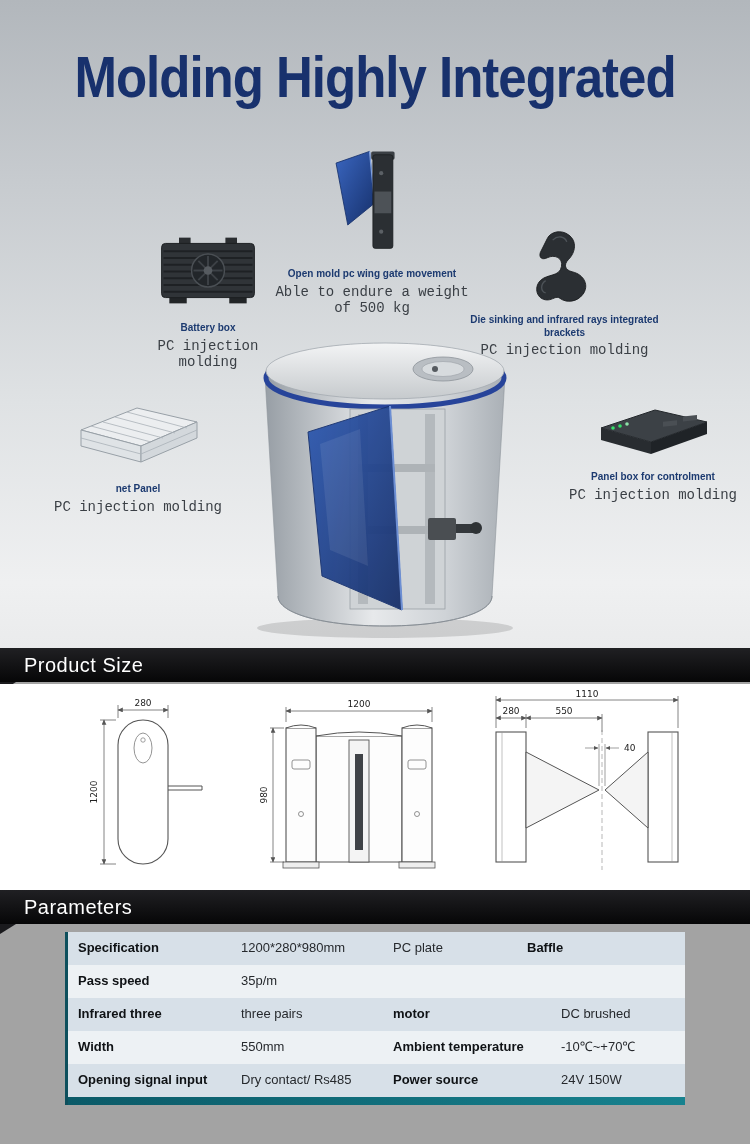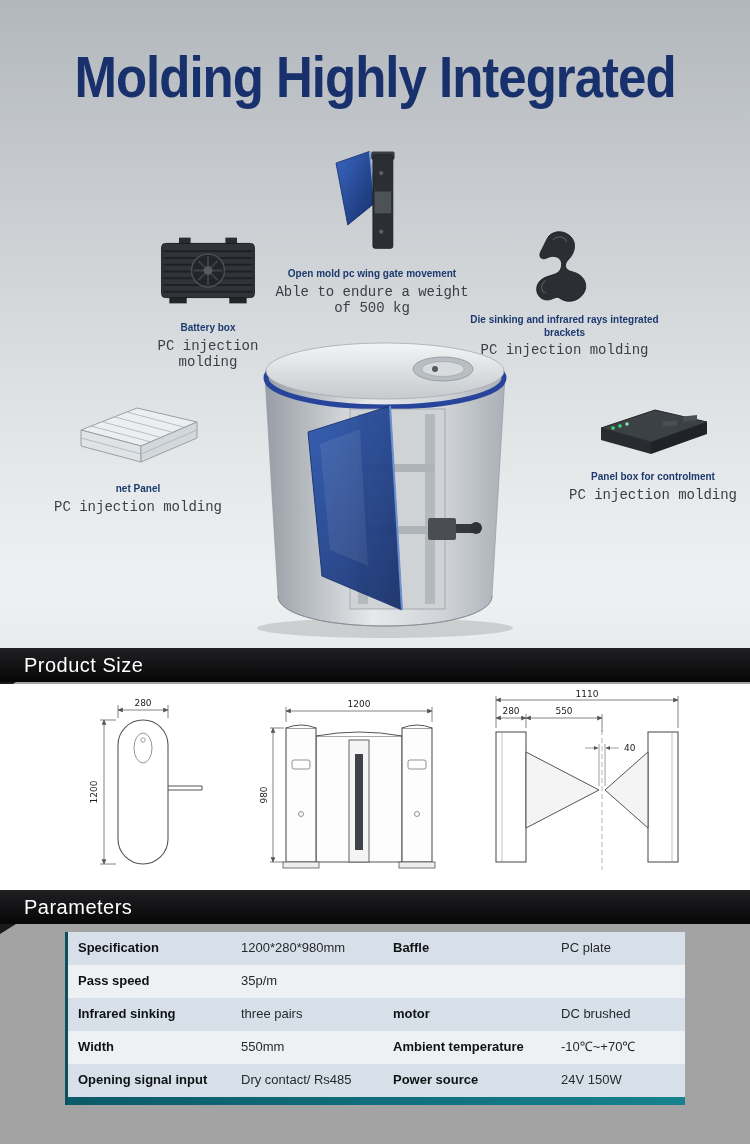--- a/index.html
+++ b/index.html
@@ -284,31 +284,31 @@
 
   <div class="banner" style="top:890px">
     <span class="banner-label">Parameters</span>
   </div>
 
   <div class="params-table">
 
     <div class="t-row odd">
       <div class="cell label c1">Specification</div>
       <div class="cell value c2">1200*280*980mm</div>
+      <div class="cell value c4">PC plate</div>
       <div class="cell label c3">Baffle</div>
-      <div class="cell value c4">PC plate</div>
     </div>
 
     <div class="t-row even">
       <div class="cell label c1">Pass speed</div>
       <div class="cell value c2">35p/m</div>
     </div>
 
     <div class="t-row odd">
-      <div class="cell label c1">Infrared sinking</div>
+      <div class="cell label c1">Infrared three</div>
       <div class="cell value c2">three pairs</div>
       <div class="cell label c3">motor</div>
       <div class="cell value c4">DC brushed</div>
     </div>
 
     <div class="t-row even">
       <div class="cell label c1">Width</div>
       <div class="cell value c2">550mm</div>
       <div class="cell label c3">Ambient temperature</div>
       <div class="cell value c4">-10℃~+70℃</div>

